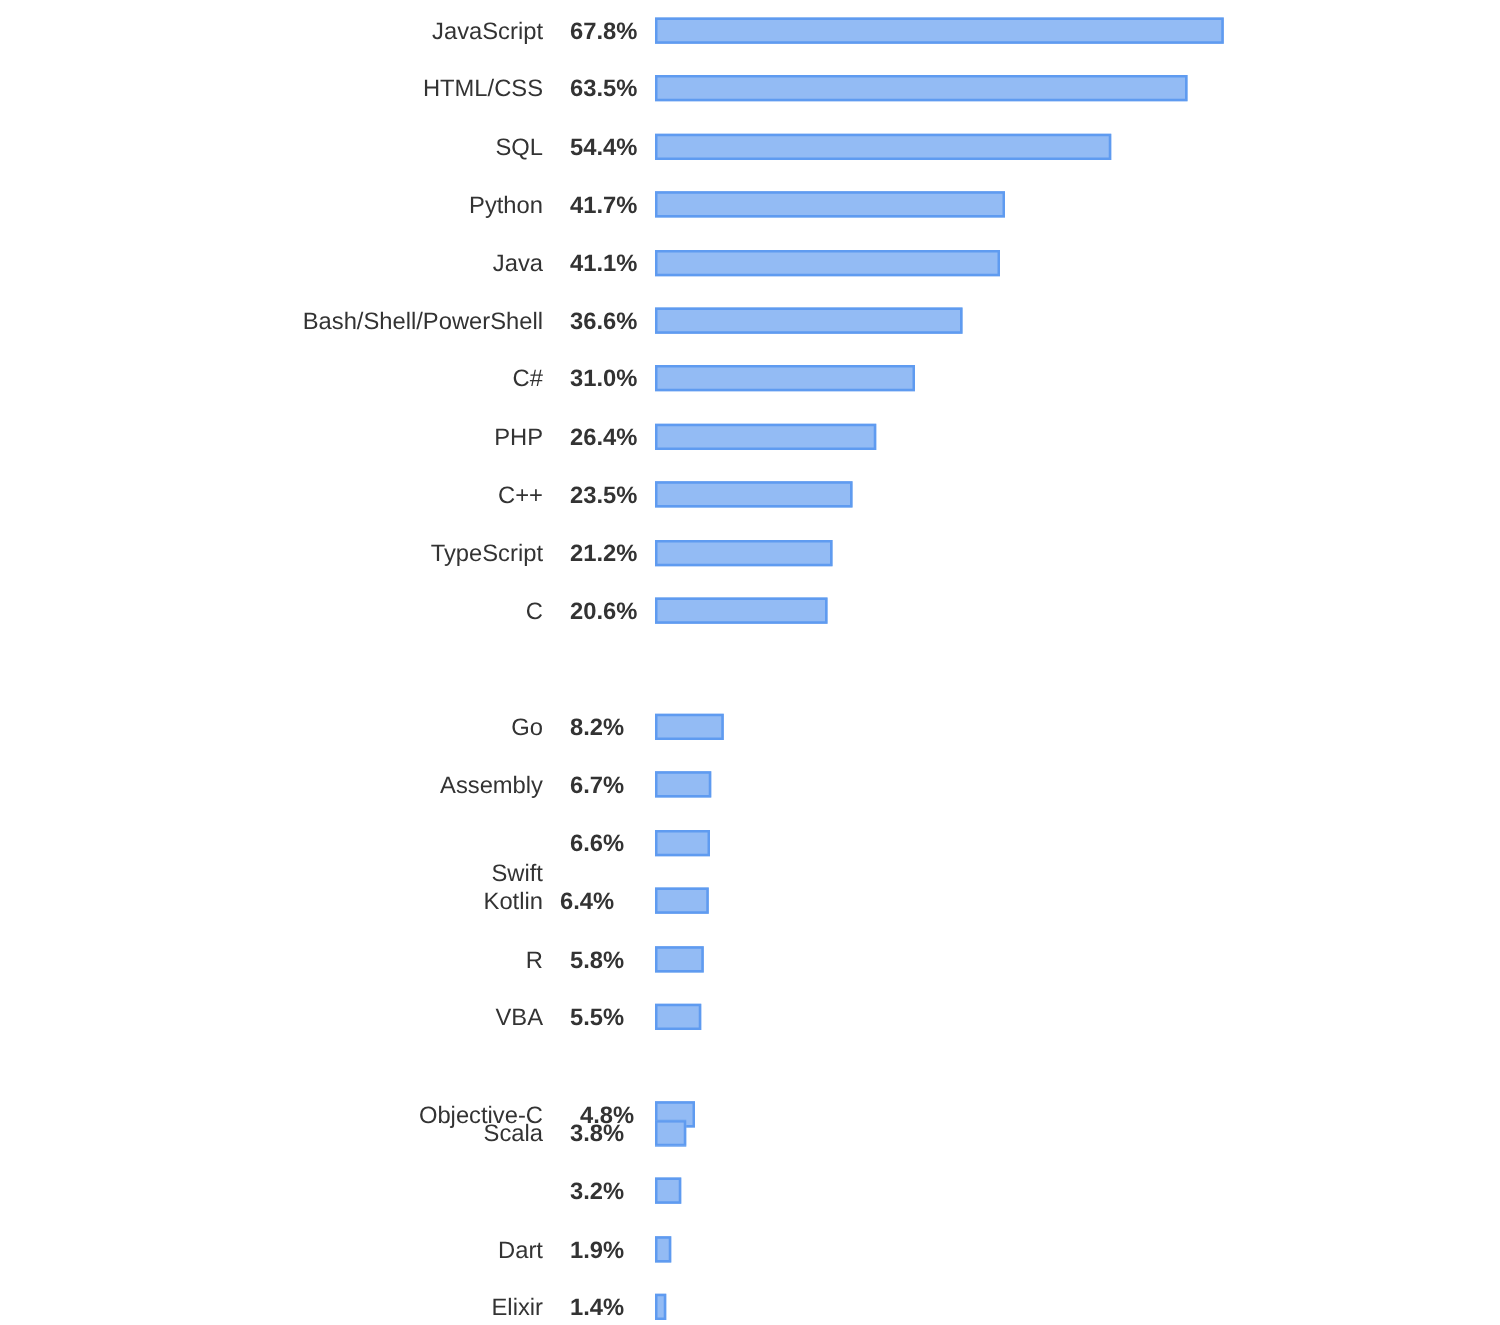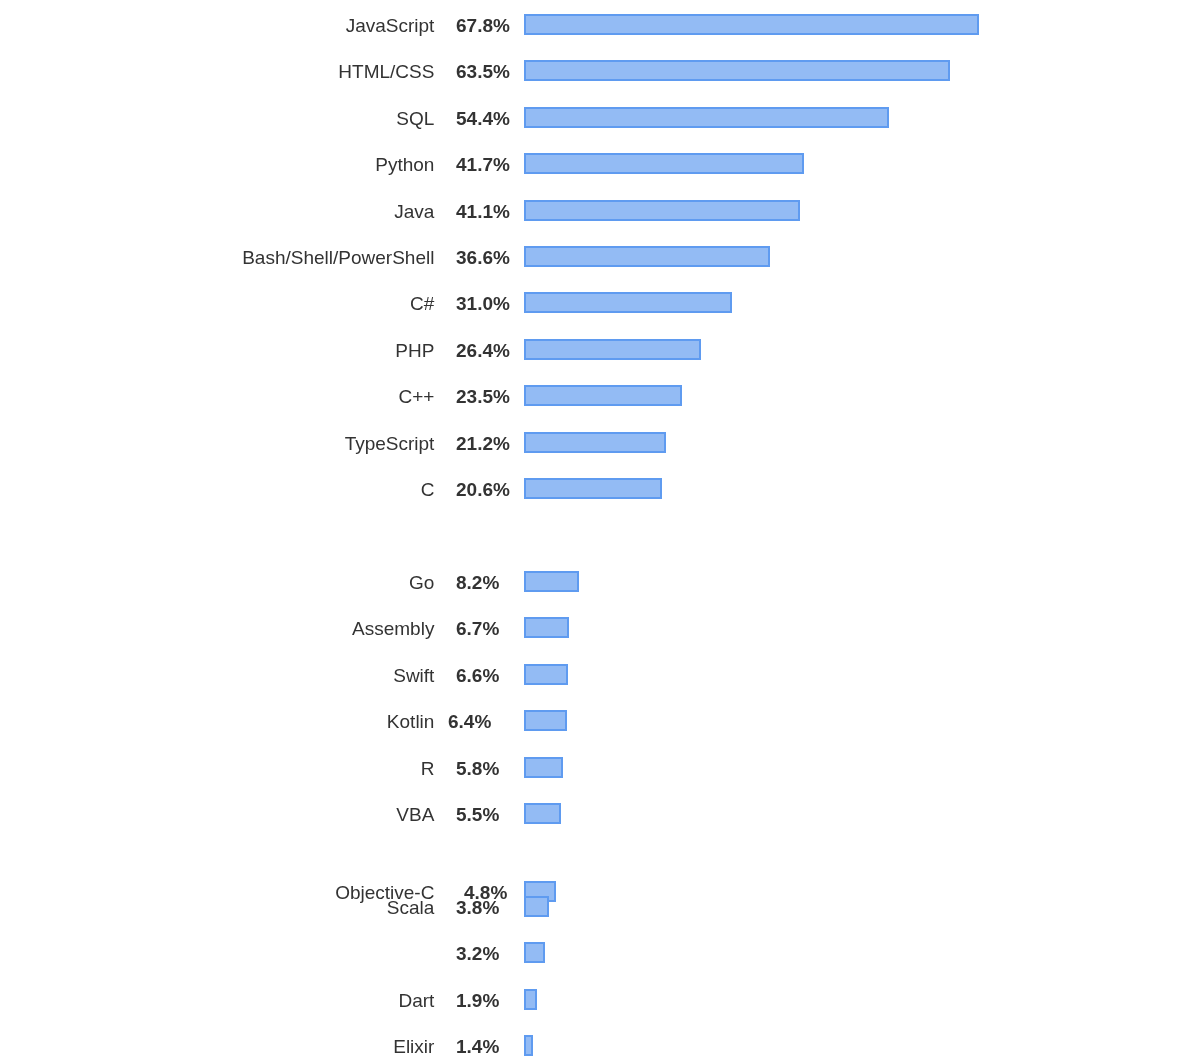--- a/index.html
+++ b/index.html
@@ -115,21 +115,21 @@
       </div>
   </div>
   <div class="row" style="top: 617.33px; height: 21px;">
     <div class="label" style="width: 434.4px;">Assembly</div>
     <div class="value" style="left: 456px;">6.7%</div>
     <div class="bar-track" style="left: 524px;">
         <div class="bar" style="width: 44.9503px; height: 21px; background: rgb(147, 187, 244); border: 2px solid rgb(95, 155, 240);"></div>
       </div>
   </div>
   <div class="row" style="top: 663.74px; height: 21px;">
-    <div class="label" style="width: 434.4px;">Swift</div>
+    <div class="label" style="width: 434.4px; margin-top: 24px;">Swift</div>
     <div class="value" style="left: 456px;">6.6%</div>
     <div class="bar-track" style="left: 524px;">
         <div class="bar" style="width: 44.2794px; height: 21px; background: rgb(147, 187, 244); border: 2px solid rgb(95, 155, 240);"></div>
       </div>
   </div>
   <div class="row" style="top: 710.15px; height: 21px;">
     <div class="label" style="width: 434.4px;">Kotlin</div>
     <div class="value" style="left: 448px;">6.4%</div>
     <div class="bar-track" style="left: 524px;">
         <div class="bar" style="width: 42.9376px; height: 21px; background: rgb(147, 187, 244); border: 2px solid rgb(95, 155, 240);"></div>

